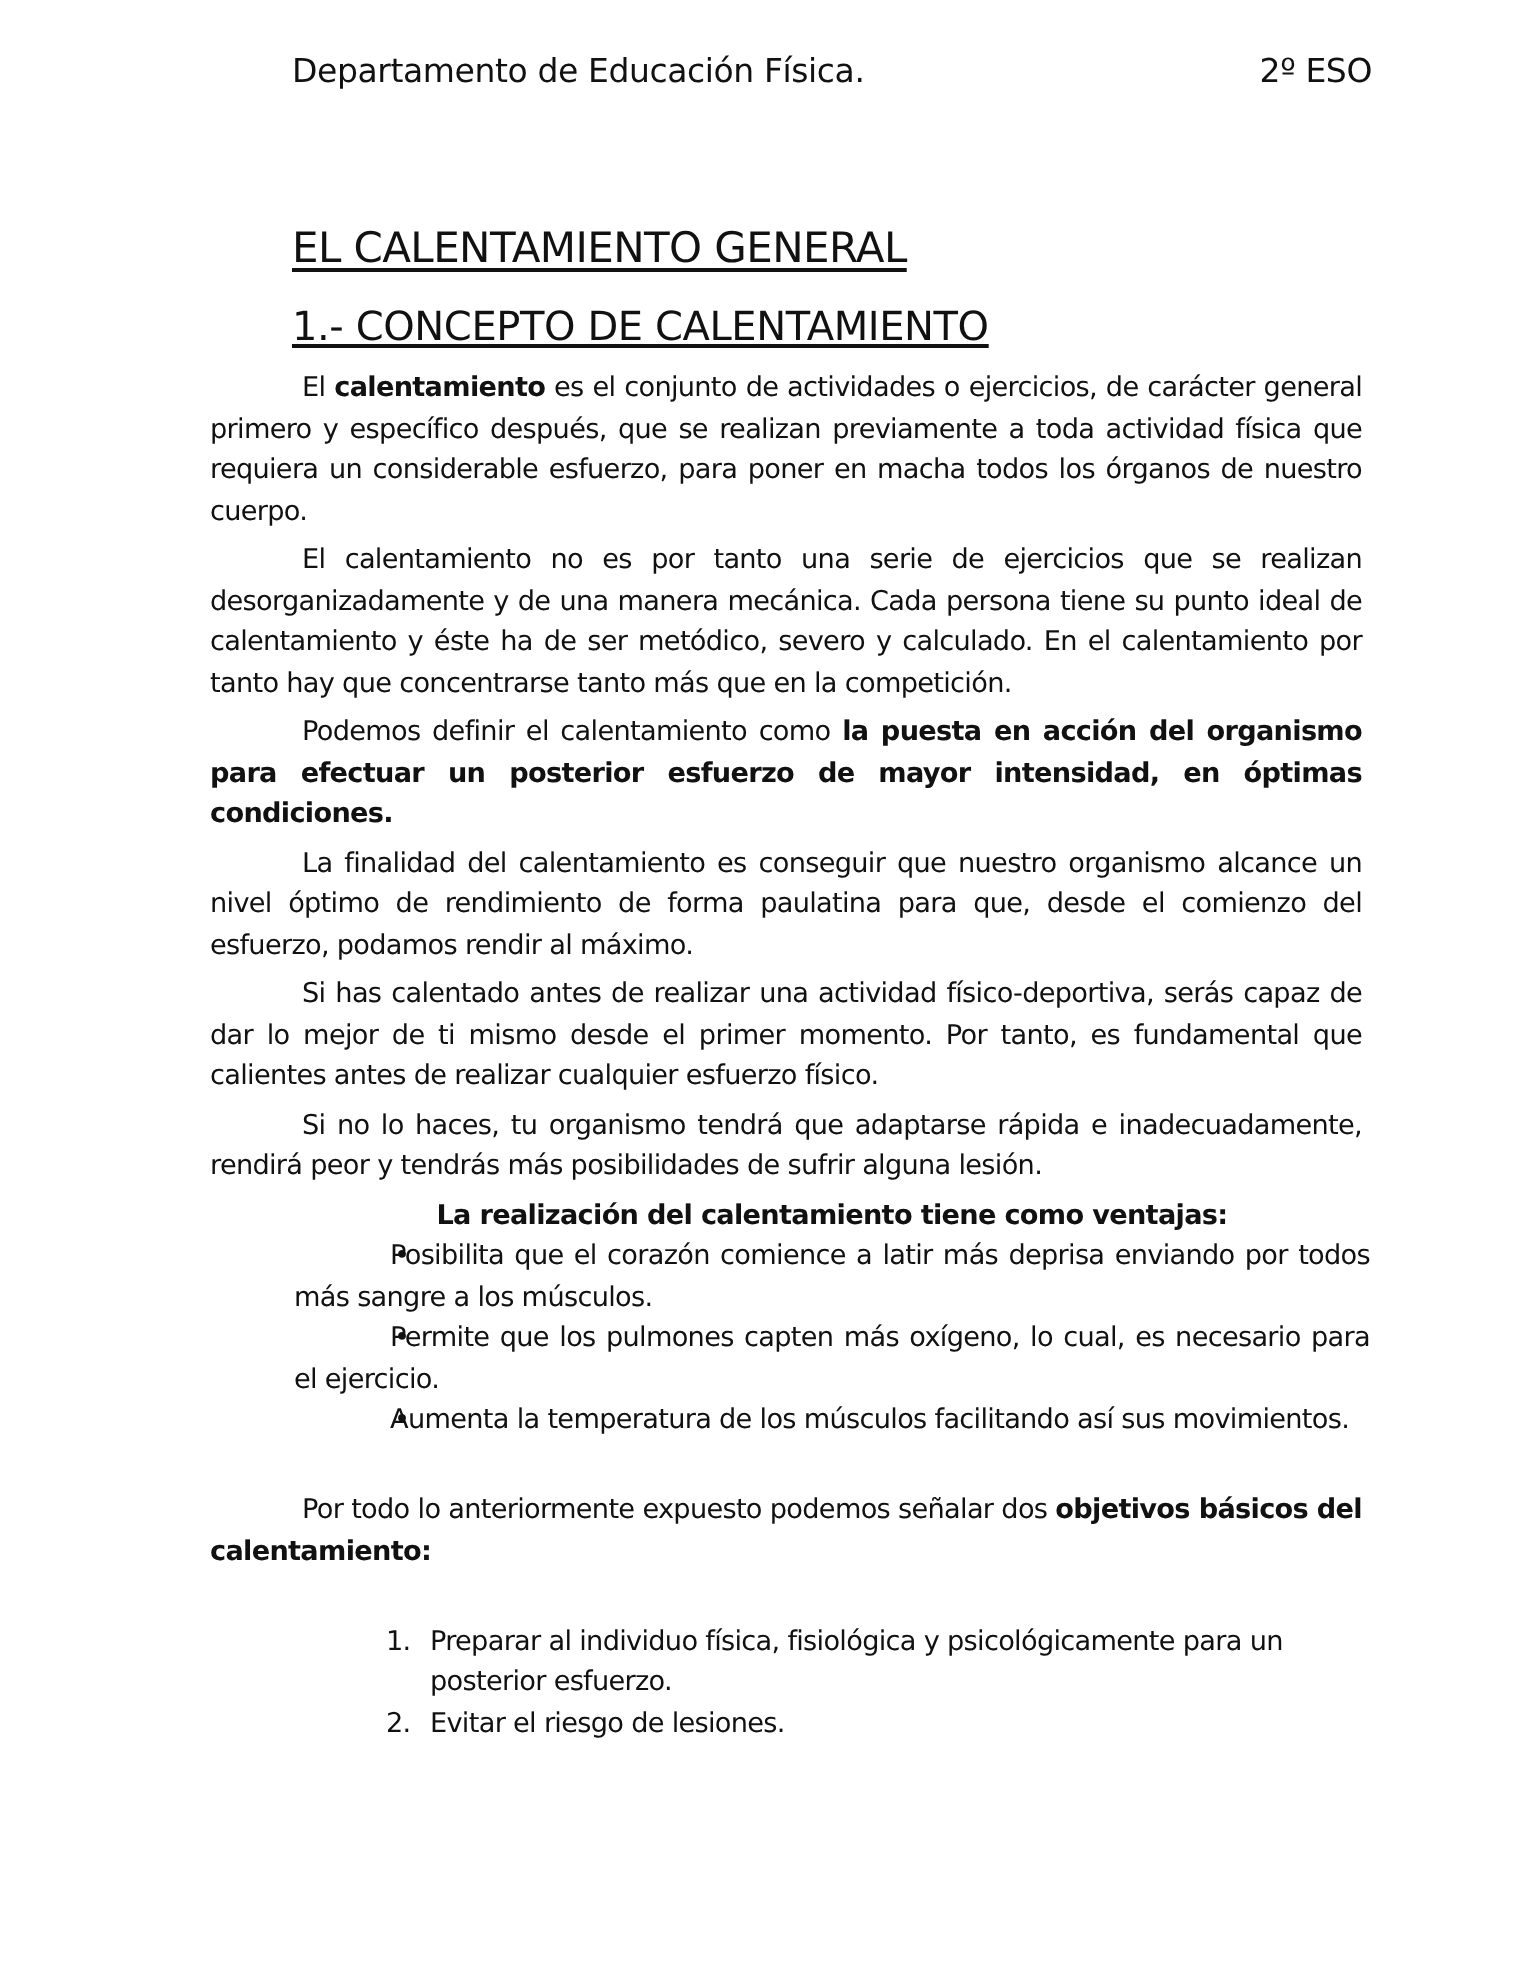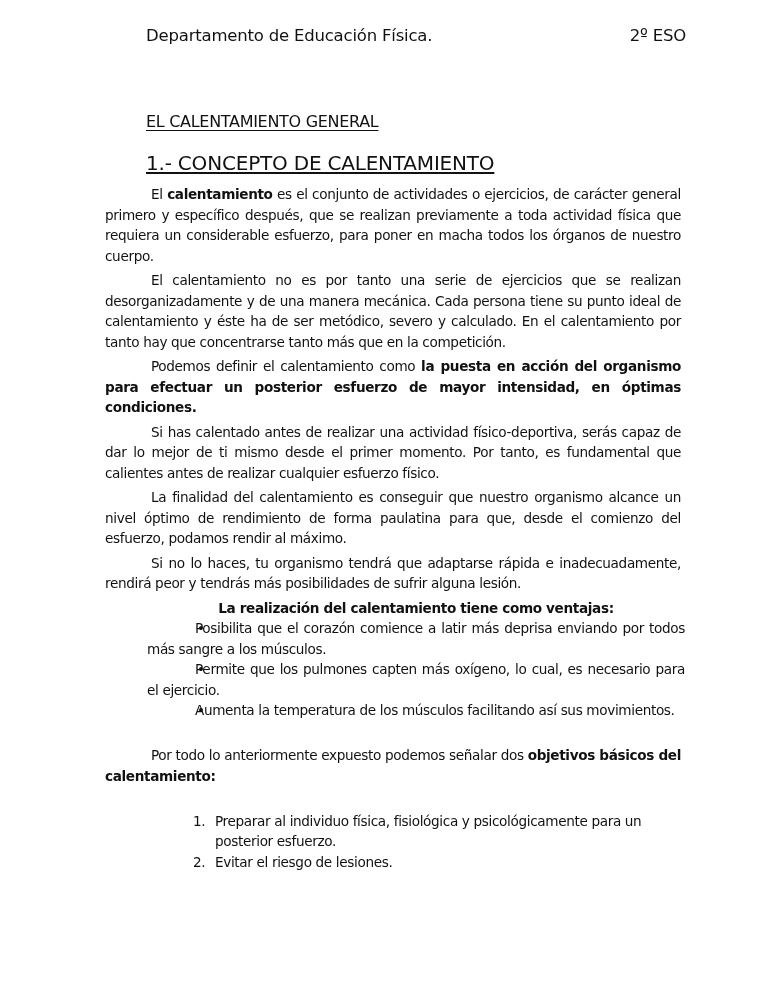--- a/index.html
+++ b/index.html
@@ -3,21 +3,21 @@
   <meta charset="utf-8">
   <style>
     html, body { margin: 0; padding: 0; background: #ffffff; }
     body { width: 768px; height: 994px; position: relative; overflow: hidden;
       font-family: "DejaVu Sans", sans-serif; color: #111; }
     .page { position: absolute; left: 0; top: 0; width: 768px; height: 994px; background: #fff; }
     .header { position: absolute; top: 26px; left: 146px; right: 82px; height: 26px;
       font-size: 16.5px; letter-spacing: -0.2px; }
     .header .left { position: absolute; left: 0; top: 0; }
     .header .right { position: absolute; right: 0; top: 0; }
-    .title { position: absolute; top: 112px; left: 146px; font-size: 16px;
+    .title { position: absolute; top: 112px; left: 146px; font-size: 21px;
       text-decoration: underline; text-underline-offset: 3px; letter-spacing: -0.3px; }
     .section { position: absolute; top: 151px; left: 146px; font-size: 20px;
       text-decoration: underline; text-underline-offset: 2px; letter-spacing: -0.2px; }
     .body { position: absolute; top: 180px; left: 101px; width: 584px; font-size: 13.6px;
       line-height: 20.5px; letter-spacing: -0.35px; }
     .p { text-align: justify; text-indent: 46px; margin: 4px; }
     .spacer { height: 20.5px; }
     .b { font-weight: bold; }
     .bullet { text-align: justify; margin: 0; padding-left: 46px; text-indent: 48px; position: relative; }
     .bullet .dot { position: absolute; left: 96px; top: 0; text-indent: 0; }
@@ -42,23 +42,23 @@
   <div class="section">1.- CONCEPTO DE CALENTAMIENTO</div>
 
   <div class="body">
 
     <p class="p"><span>El </span><span class="b">calentamiento</span><span> es el conjunto de actividades o ejercicios, de carácter general primero y específico después, que se realizan previamente a toda actividad física que requiera un considerable esfuerzo, para poner en macha todos los órganos de nuestro cuerpo.</span></p>
 
     <p class="p">El calentamiento no es por tanto una serie de ejercicios que se realizan desorganizadamente y de una manera mecánica. Cada persona tiene su punto ideal de calentamiento y éste ha de ser metódico, severo y calculado. En el calentamiento por tanto hay que concentrarse tanto más que en la competición.</p>
 
     <p class="p"><span>Podemos definir el calentamiento como </span><span class="b">la puesta en acción del organismo para efectuar un posterior esfuerzo de mayor intensidad, en óptimas condiciones.</span></p>
 
+    <p class="p">La finalidad del calentamiento es conseguir que nuestro organismo alcance un nivel óptimo de rendimiento de forma paulatina para que, desde el comienzo del esfuerzo, podamos rendir al máximo.</p>
+
     <p class="p">Si has calentado antes de realizar una actividad físico-deportiva, serás capaz de dar lo mejor de ti mismo desde el primer momento. Por tanto, es fundamental que calientes antes de realizar cualquier esfuerzo físico.</p>
-
-    <p class="p">La finalidad del calentamiento es conseguir que nuestro organismo alcance un nivel óptimo de rendimiento de forma paulatina para que, desde el comienzo del esfuerzo, podamos rendir al máximo.</p>
 
     <p class="p">Si no lo haces, tu organismo tendrá que adaptarse rápida e inadecuadamente, rendirá peor y tendrás más posibilidades de sufrir alguna lesión.</p>
 
     <p class="subhead">La realización del calentamiento tiene como ventajas:</p>
 
     <div>
       <p class="bullet"><span class="dot">•</span><span class="txt">Posibilita que el corazón comience a latir más deprisa enviando por todos más sangre a los músculos.</span></p>
       <p class="bullet"><span class="dot">•</span><span class="txt">Permite que los pulmones capten más oxígeno, lo cual, es necesario para el ejercicio.</span></p>
       <p class="bullet"><span class="dot">•</span><span class="txt">Aumenta la temperatura de los músculos facilitando así sus movimientos.</span></p>
     </div>

